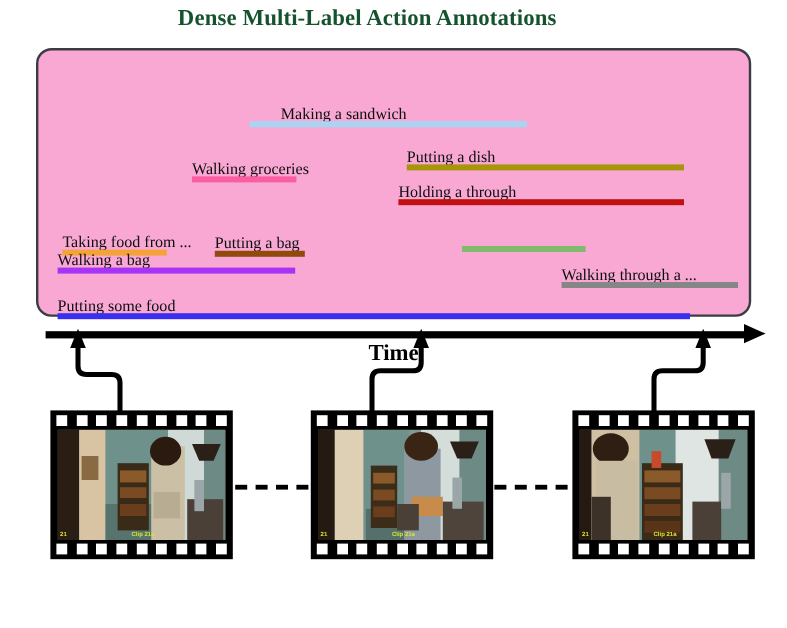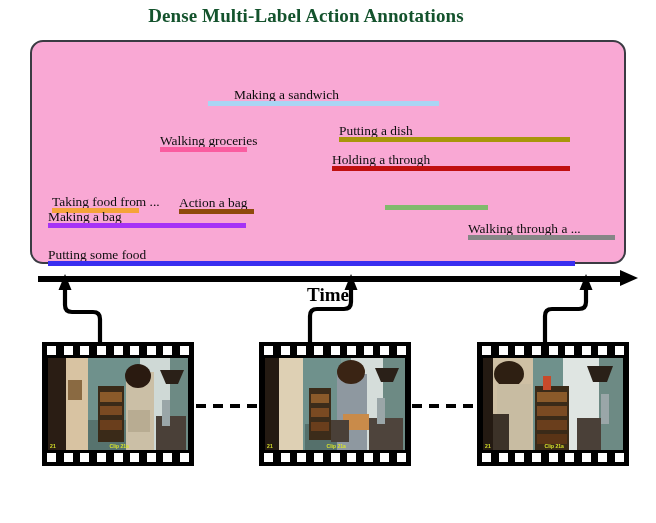--- a/index.html
+++ b/index.html
@@ -136,28 +136,28 @@
         </div>
         <div class="ann" style="left: 300px; top: 107px; width: 238px; height: 22px;">
           <div class="lbl">Holding a through</div>
           <div class="bar" style="width: 238px; background: rgb(192, 16, 16);"></div>
         </div>
         <div class="ann" style="left: 20px; top: 125px; width: 87px; height: 22px; margin-top: 24px;">
           <div class="lbl">Taking food from ...</div>
           <div class="bar" style="width: 87px; background: rgb(245, 163, 57);"></div>
         </div>
         <div class="ann" style="left: 147px; top: 150px; width: 75px; height: 22px;">
-          <div class="lbl">Action a bag</div>
+          <div class="lbl">Putting a bag</div>
           <div class="bar" style="width: 75px; background: rgb(143, 74, 12);"></div>
         </div>
         <div class="ann" style="left: 353px; top: 146px; width: 103px; height: 22px;">
           <div class="bar" style="width: 103px; background: rgb(128, 186, 108);"></div>
         </div>
         <div class="ann" style="left: 16px; top: 164px; width: 198px; height: 22px;">
-          <div class="lbl">Making a bag</div>
+          <div class="lbl">Walking a bag</div>
           <div class="bar" style="width: 198px; background: rgb(166, 51, 246);"></div>
         </div>
         <div class="ann" style="left: 436px; top: 176px; width: 147px; height: 22px;">
           <div class="lbl">Walking through a ...</div>
           <div class="bar" style="width: 147px; background: rgb(134, 134, 134);"></div>
         </div>
         <div class="ann" style="left: 16px; top: 202px; width: 527px; height: 22px;">
           <div class="lbl">Putting some food</div>
           <div class="bar" style="width: 527px; background: rgb(58, 46, 240);"></div>
         </div>

